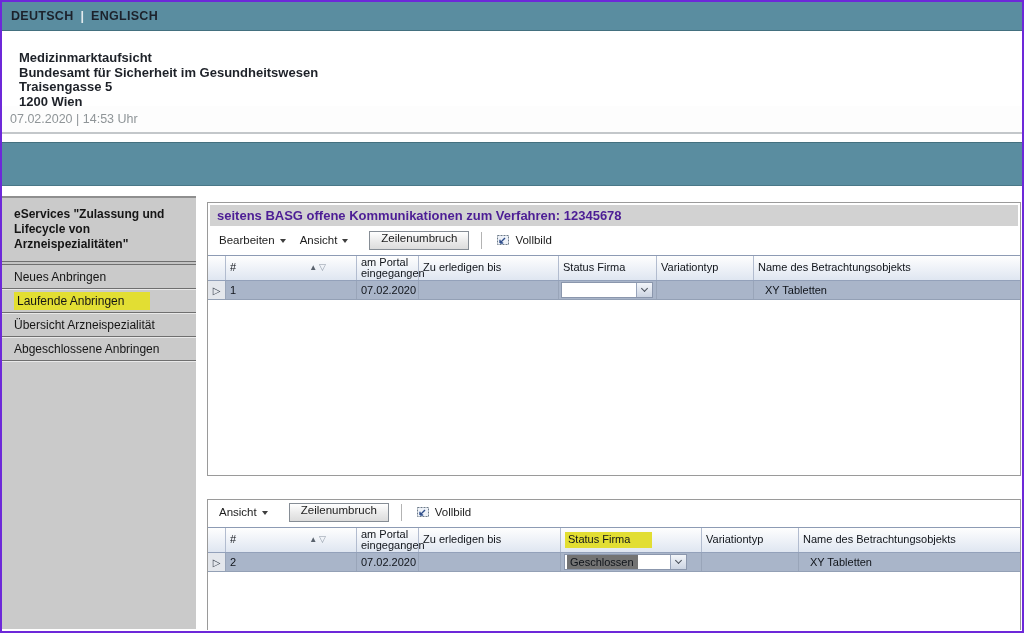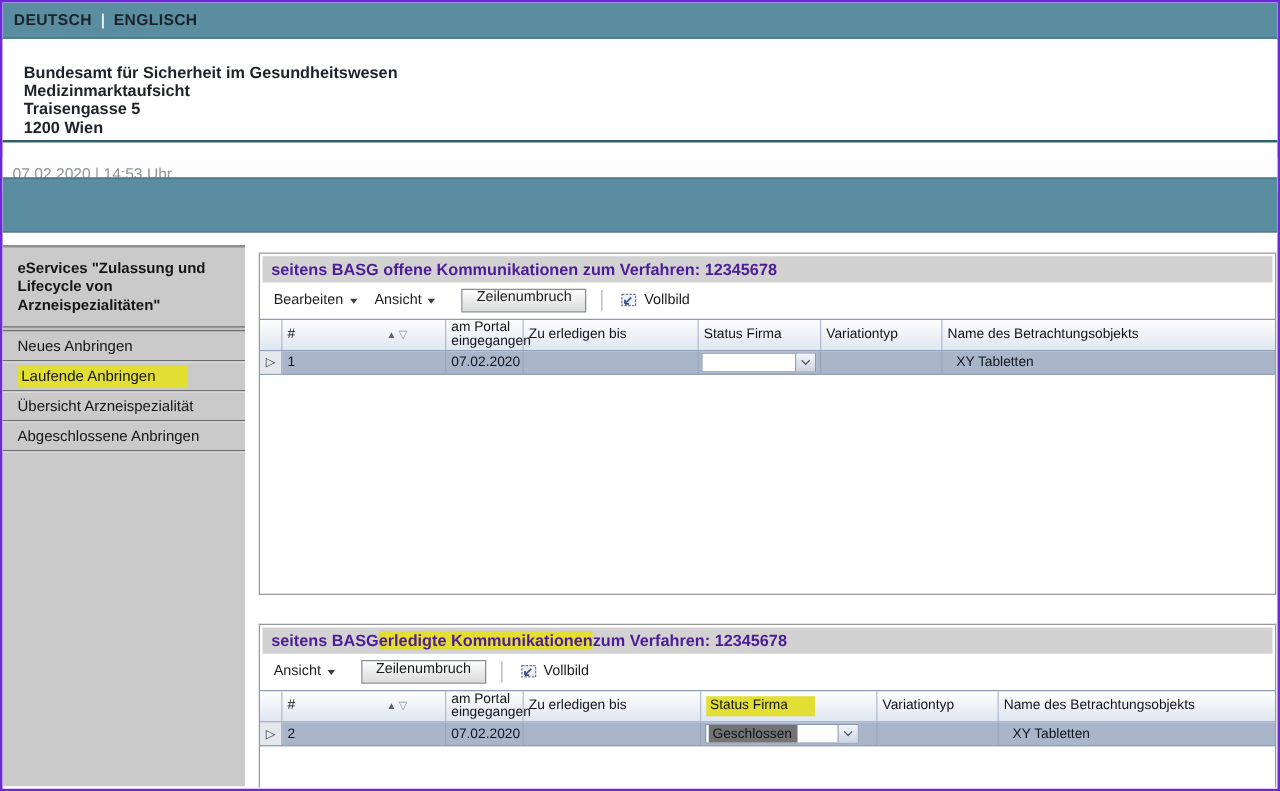--- a/index.html
+++ b/index.html
@@ -12,21 +12,21 @@
             border-bottom:1px solid #43707f; display:flex; align-items:center; padding-left:9px; }
   .lang-link { font-weight:bold; font-size:12.5px; color:#1c222b; letter-spacing:.3px; cursor:pointer; }
   .lang-sep { color:#e3ebee; font-weight:bold; margin:0 7px; font-size:12.5px; }
 
   
   .org-block { position:absolute; top:30px; left:0; width:100%; height:80px; background:#fff; padding:19px 0 0 17px; }
   .org-line { font-weight:bold; font-size:13px; line-height:14.5px; color:#1d2128; }
   .sep-dark { position:absolute; top:110px; left:0; width:100%; height:2px; background:#33606f; }
 
   
-  .datebar { position:absolute; top:124px; left:0; width:100%; height:28px; background:#fdfdfd;
+  .datebar { position:absolute; top:104px; left:0; width:100%; height:28px; background:#fdfdfd;
              border-bottom:2px solid #c3c7ca; display:flex; align-items:center; padding-left:8px;
              color:#8f9598; font-size:12.5px; }
 
   
   .teal-band { position:absolute; top:140px; left:0; width:100%; height:44px; background:#5a8da0;
                border-top:1px solid #43707f; border-bottom:1px solid #4a7888; }
 
   
   .sidebar { position:absolute; top:194px; left:0; width:194px; height:433px; background:#cacaca;
              border-top:2px solid #8f8f8f; }
@@ -84,22 +84,22 @@
 
 <div class="screen">
 
   <div class="topbar">
     <span class="lang-link">DEUTSCH</span>
     <span class="lang-sep">|</span>
     <span class="lang-link">ENGLISCH</span>
   </div>
 
   <div class="org-block">
+    <div class="org-line">Medizinmarktaufsicht</div>
     <div class="org-line">Bundesamt für Sicherheit im Gesundheitswesen</div>
-    <div class="org-line">Medizinmarktaufsicht</div>
     <div class="org-line">Traisengasse 5</div>
     <div class="org-line">1200 Wien</div>
   </div>
   <div class="sep-dark"></div>
 
   <div class="datebar">
     <span>07.02.2020  |  14:53 Uhr</span>
   </div>
 
   <div class="teal-band"></div>
@@ -197,25 +197,20 @@
           <span></span>
         </div>
         <div class="rcell name-pad" style="flex:1; border-right:none">
           <span>XY Tabletten</span>
         </div>
       </div>
     </div>
   </div>
 
   <div class="tbox" id="tbox2">
-    <div class="titlebar">
-      <span>seitens BASG </span>
-        <span class="title-hl">erledigte Kommunikationen</span>
-        <span> zum Verfahren: 12345678</span>
-    </div>
     <div class="toolbar">
       <div class="menu-item">
         <span>Ansicht</span>
         <span class="menu-caret"></span>
       </div>
       <div class="tb-button">
         <span>Zeilenumbruch</span>
       </div>
       <div class="tb-vsep"></div>
       <div class="fullscreen">

